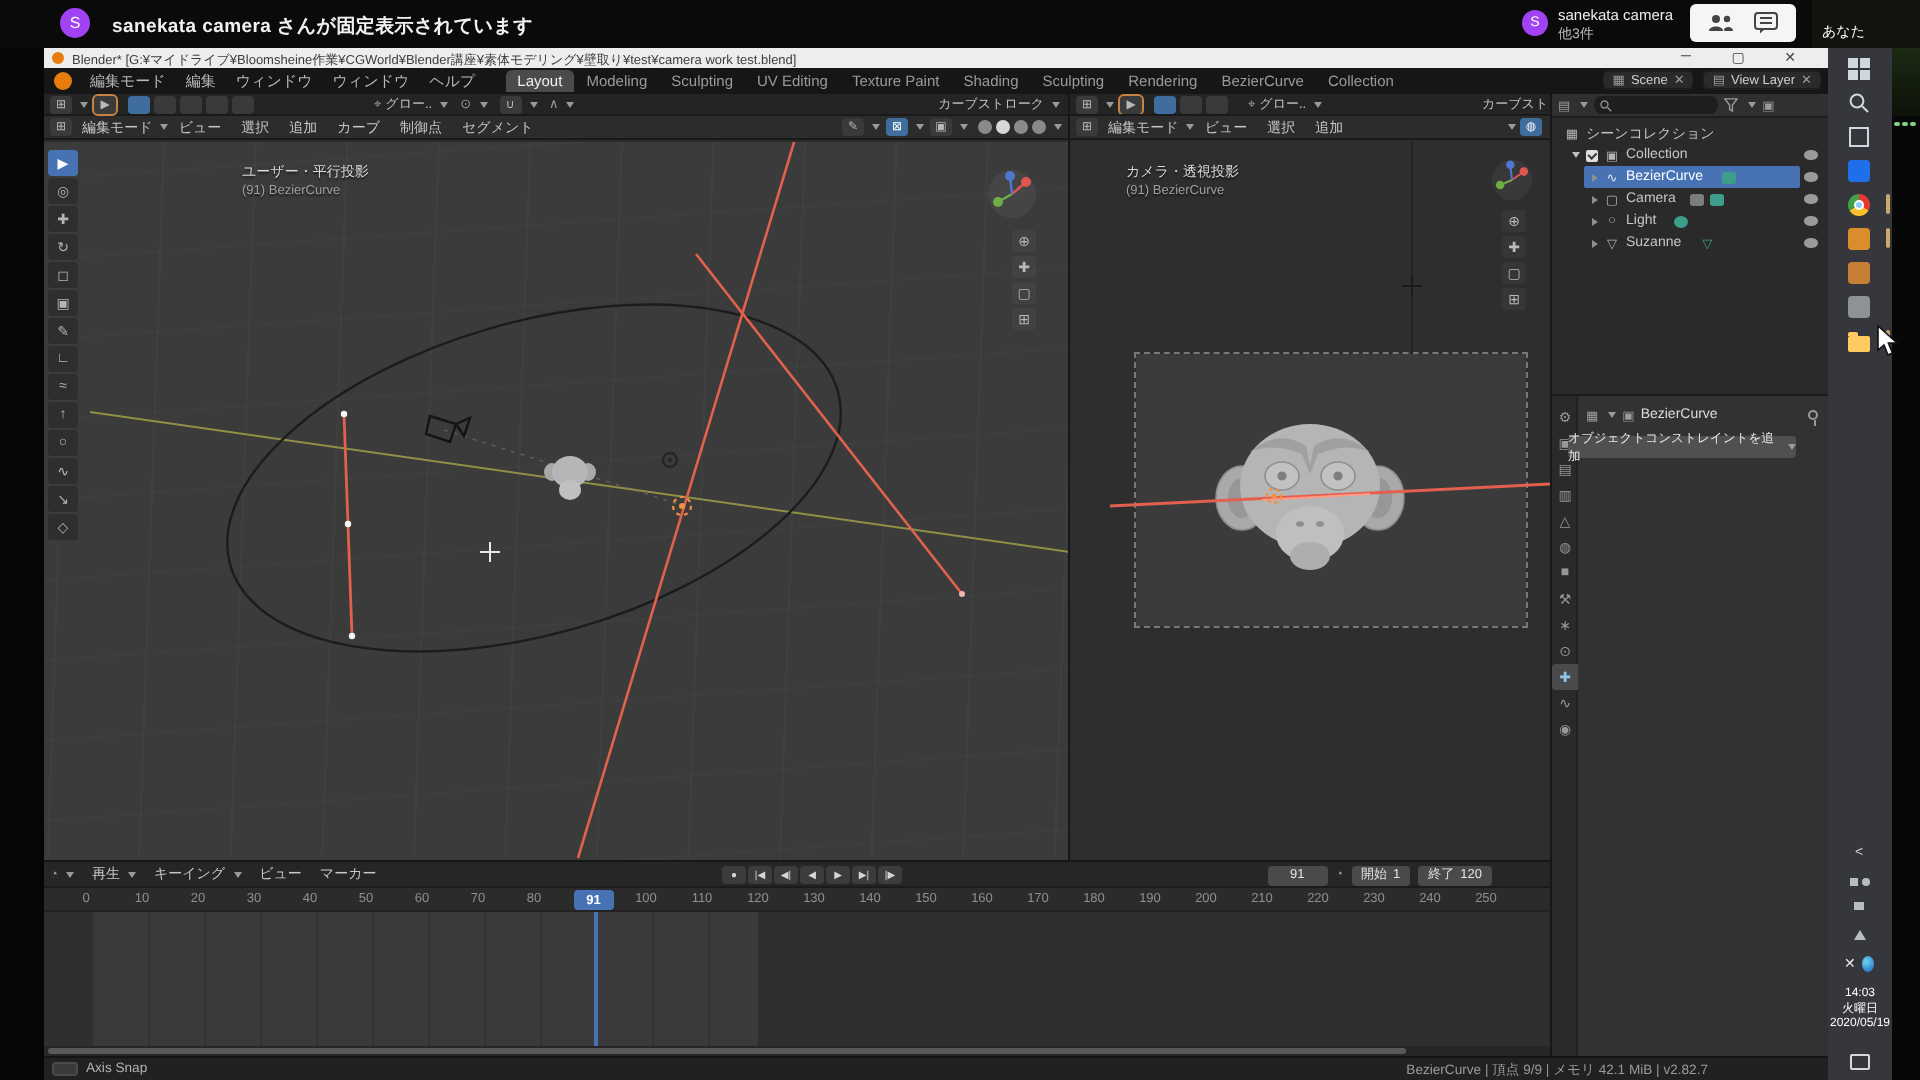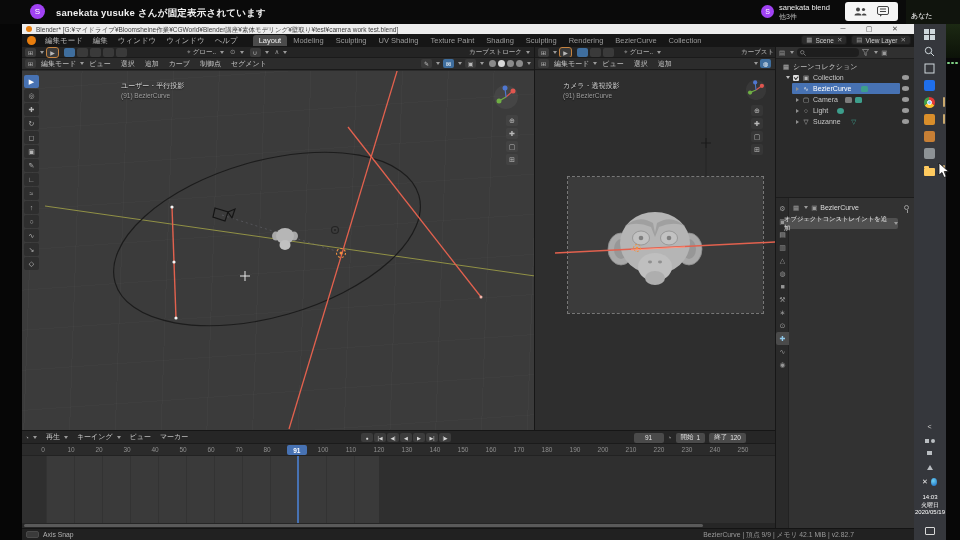--- a/index.html
+++ b/index.html
@@ -112,27 +112,27 @@
 </style>
 </head>
 <body>
 
 <div id="stage">
 
   <div class="abs row" id="meet-topbar">
     <div class="meet-avatar abs" style="left:30px;top:4px;">
         <span>S</span>
       </div>
-    <div class="abs" id="pinned-text" style="left:56px;top:7px;">sanekata yusuke さんが固定表示されています</div>
+    <div class="abs" id="pinned-text" style="left:56px;top:7px;">sanekata camera さんが固定表示されています</div>
 
     <div class="meet-avatar abs" style="left:761px;top:5px;width:13px;height:13px;font-size:7px;">
         <span>S</span>
       </div>
     <div class="abs" style="left:779px;top:4px;">
-      <div id="meet-right-name">sanekata blend</div>
+      <div id="meet-right-name">sanekata camera</div>
       <div id="meet-right-count">他3件</div>
     </div>
     <div class="abs" id="meet-panel" style="left:845px;top:2px;">
       <svg width="13" height="11" viewBox="0 0 13 11">
           <circle cx="4" cy="3.5" r="2" fill="#444"></circle>
           <path d="M0.5 9.5 C0.5 6.5 7.5 6.5 7.5 9.5 Z" fill="#444"></path>
           <circle cx="9.5" cy="3.5" r="1.6" fill="#444"></circle>
           <path d="M7.8 9 C8.5 6.8 12.5 7 12.5 9.5 L8.5 9.5 Z" fill="#444"></path>
         </svg>
       <svg width="12" height="11" viewBox="0 0 12 11">
@@ -164,21 +164,21 @@
         <span style="width:9px;height:9px;border-radius:50%;background:#e87d0d;margin:0 4px 0 5px;"></span>
         <span class="menu-item">編集モード</span>
         <span class="menu-item">編集</span>
         <span class="menu-item">ウィンドウ</span>
         <span class="menu-item">ウィンドウ</span>
         <span class="menu-item">ヘルプ</span>
         <span style="width:10px;"></span>
         <span class="ws-tab active">Layout</span>
         <span class="ws-tab">Modeling</span>
         <span class="ws-tab">Sculpting</span>
-        <span class="ws-tab">UV Shading</span>
+        <span class="ws-tab">UV Editing</span>
         <span class="ws-tab">Texture Paint</span>
         <span class="ws-tab">Shading</span>
         <span class="ws-tab">Sculpting</span>
         <span class="ws-tab">Rendering</span>
         <span class="ws-tab">BezierCurve</span>
         <span class="ws-tab">Collection</span>
         <span class="abs row" style="right:3px;top:1px;gap:4px;">
           <span class="sel-field">
               <span class="mini-ic">▦</span>
               <span>Scene</span>

